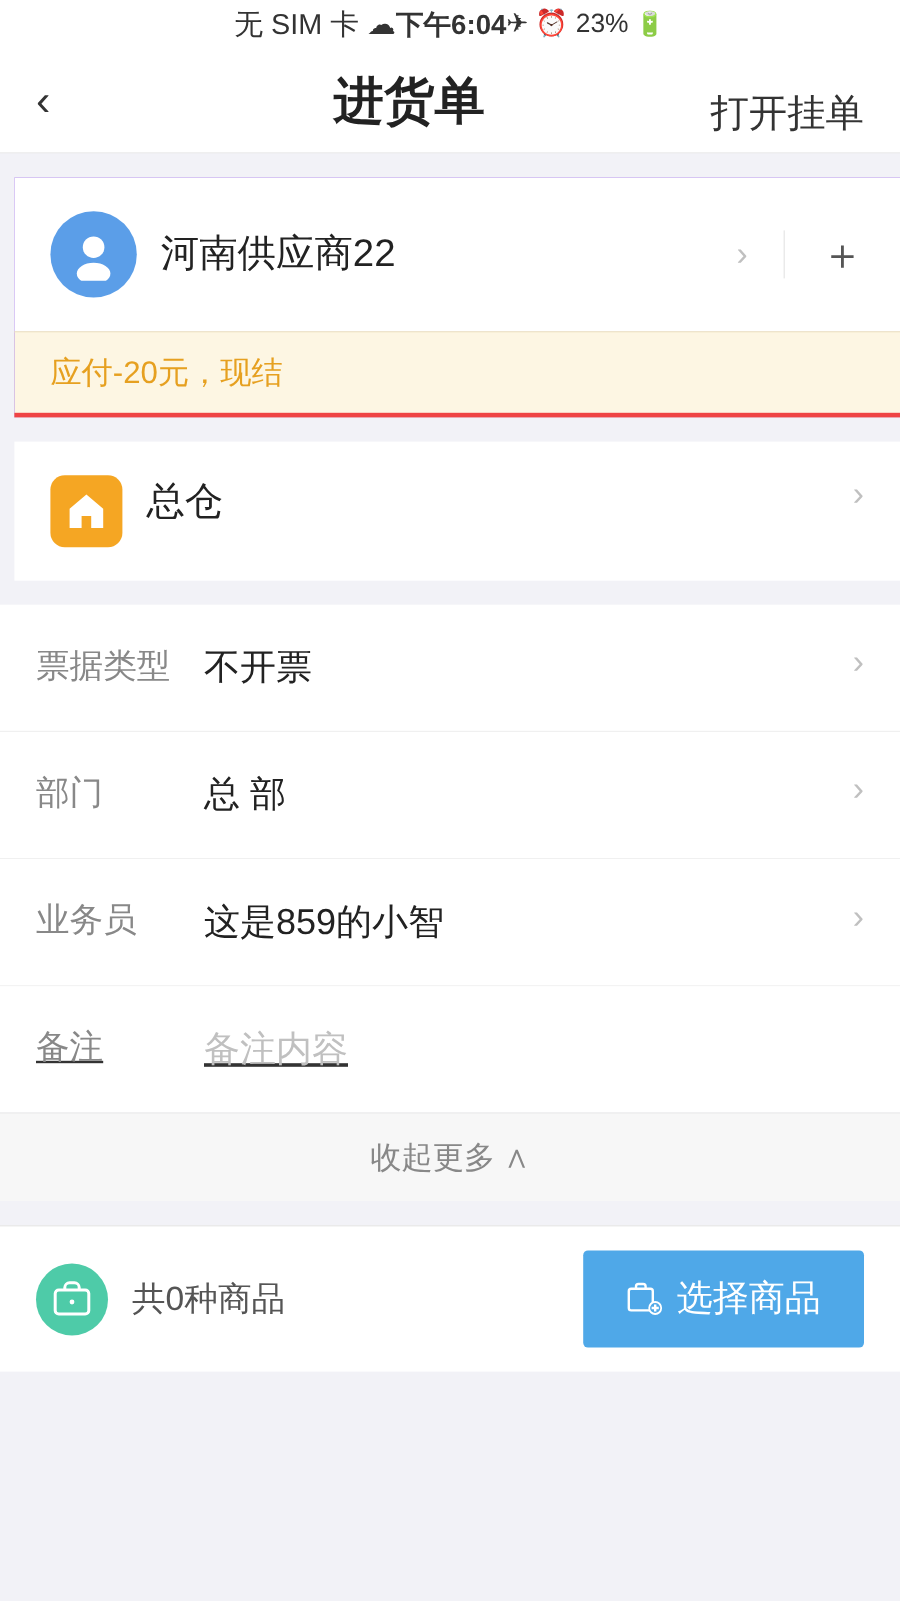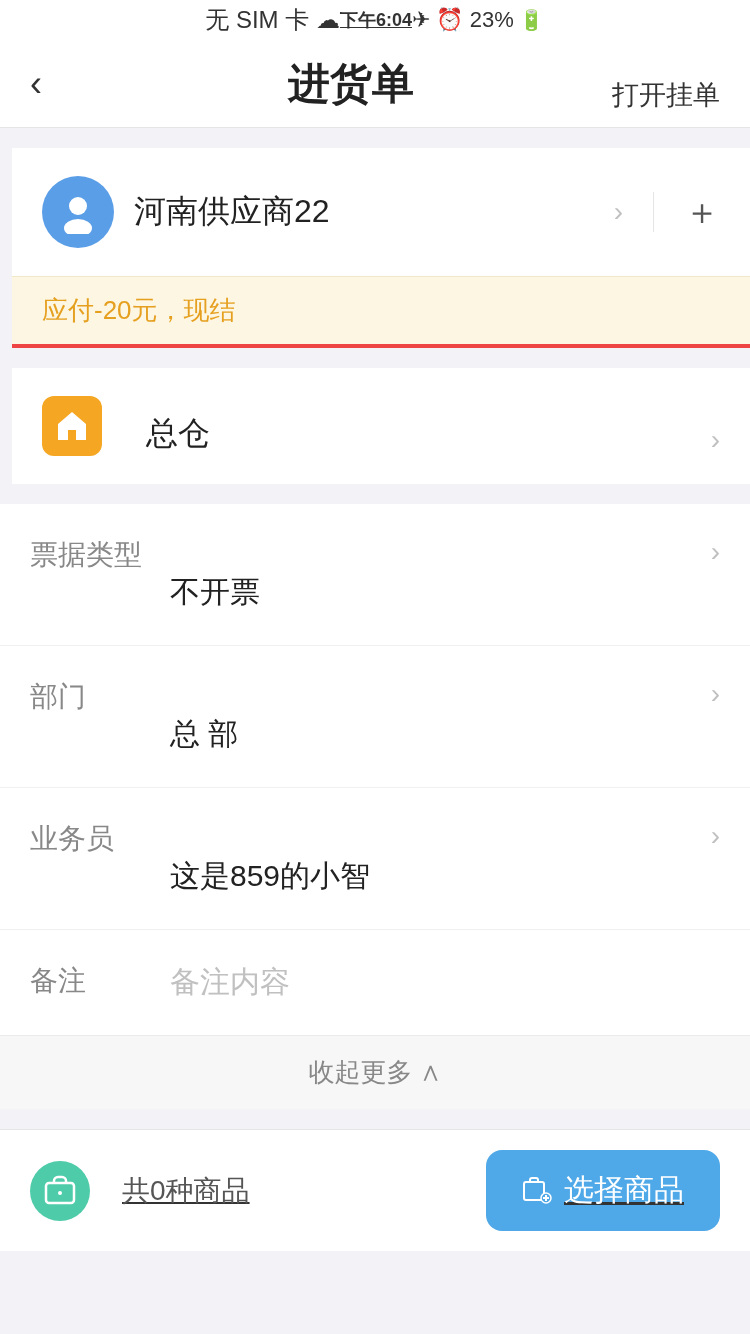--- a/index.html
+++ b/index.html
@@ -20,21 +20,21 @@
       height: 40px;
       background: #fff;
       display: flex;
       align-items: center;
       justify-content: center;
       padding: 0 20px;
       font-size: 24px;
       font-weight: 500;
     }
     .status-left { display: flex; align-items: center; gap: 8px; }
-    .status-center { font-size: 18px; font-weight: 600; text-decoration: underline; }
+    .status-center { font-size: 23px; font-weight: 600; }
     .status-right { display: flex; align-items: center; gap: 6px; font-size: 22px; }
 
     
     .nav-bar {
       width: 750px;
       height: 88px;
       background: #fff;
       display: flex;
       align-items: center;
       justify-content: space-between;
@@ -46,21 +46,21 @@
       color: #333;
       cursor: pointer;
       width: 60px;
     }
     .nav-title {
       font-size: 42px;
       font-weight: 600;
       color: #222;
     }
     .nav-action {
-      font-size: 27px;
+      font-size: 32px;
       color: #333;
       cursor: pointer;
       margin-top: 23px;
     }
 
     
     .section-gap {
       height: 20px;
       background: #f2f2f7;
     }
@@ -127,51 +127,50 @@
     
     .form-row {
       display: flex;
       padding: 32px 30px;
       background: #fff;
       border-bottom: 1px solid #f0f0f0;
       cursor: pointer;
     }
     .form-row:last-child {
       border-bottom: none;
+      text-decoration: underline;
     }
     .form-label {
       font-size: 28px;
       color: #888;
       width: 140px;
       flex-shrink: 0;
     }
     .form-value {
       flex: 1;
       font-size: 30px;
       color: #222;
-      margin-top: 36px;
     }
     .form-placeholder {
       flex: 1;
       font-size: 30px;
       color: #c0c0c0;
     }
     .form-chevron {
       color: #c0c0c0;
       font-size: 28px;
     }
 
     
     .warehouse-row {
       display: flex;
-      align-items: flex-end;
+      align-items: flex-start;
       padding: 28px 30px;
       background: #fff;
       cursor: pointer;
-      gap: 24px;
     }
     .warehouse-icon {
       width: 60px;
       height: 60px;
       border-radius: 12px;
       background: #f5a623;
       display: flex;
       align-items: center;
       justify-content: center;
       margin-right: 20px;
@@ -197,23 +196,22 @@
       cursor: pointer;
       border-top: 1px solid #ebebeb;
     }
 
     
     .bottom-bar {
       background: #fff;
       display: flex;
       align-items: center;
       padding: 20px 30px;
-      gap: 32px;
+      gap: 20px;
       border-top: 1px solid #e5e5e5;
-      text-decoration: underline;
     }
     .product-count-icon {
       width: 60px;
       height: 60px;
       border-radius: 50%;
       background: #4ecba8;
       display: flex;
       align-items: center;
       justify-content: center;
       flex-shrink: 0;
@@ -221,21 +219,21 @@
     .product-count-text {
       flex: 1;
       font-size: 28px;
       color: #555;
     }
     .select-product-btn {
       background: #4fa8e8;
       color: #fff;
       font-size: 30px;
       padding: 20px 36px;
-      border-radius: 16px;
+      border-radius: 4px;
       display: flex;
       align-items: center;
       gap: 12px;
       cursor: pointer;
       white-space: nowrap;
     }
 
     .page-bg {
       background: #f2f2f7;
       min-height: 1334px;

